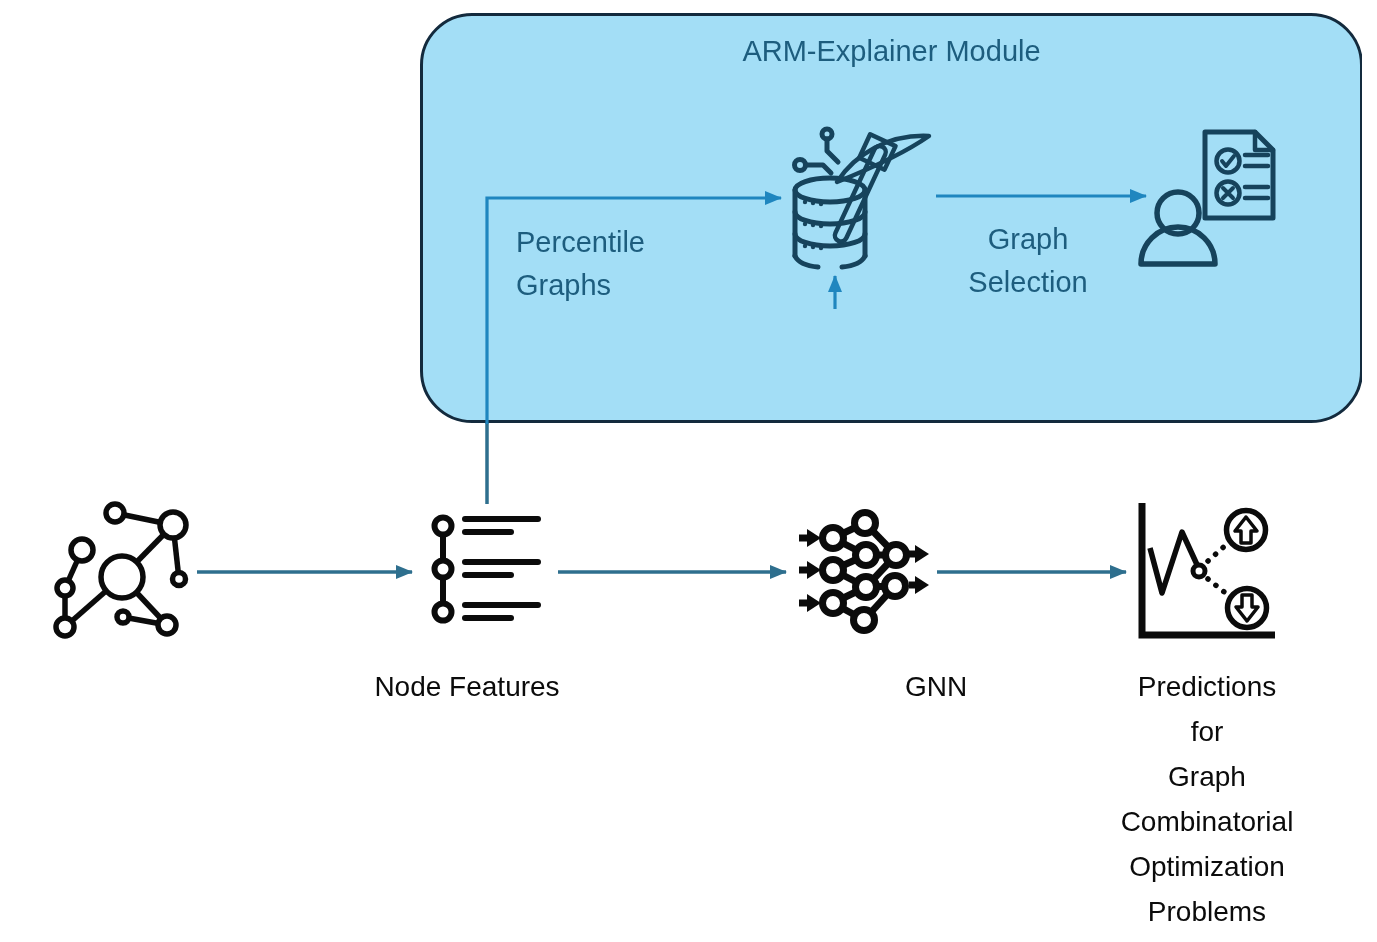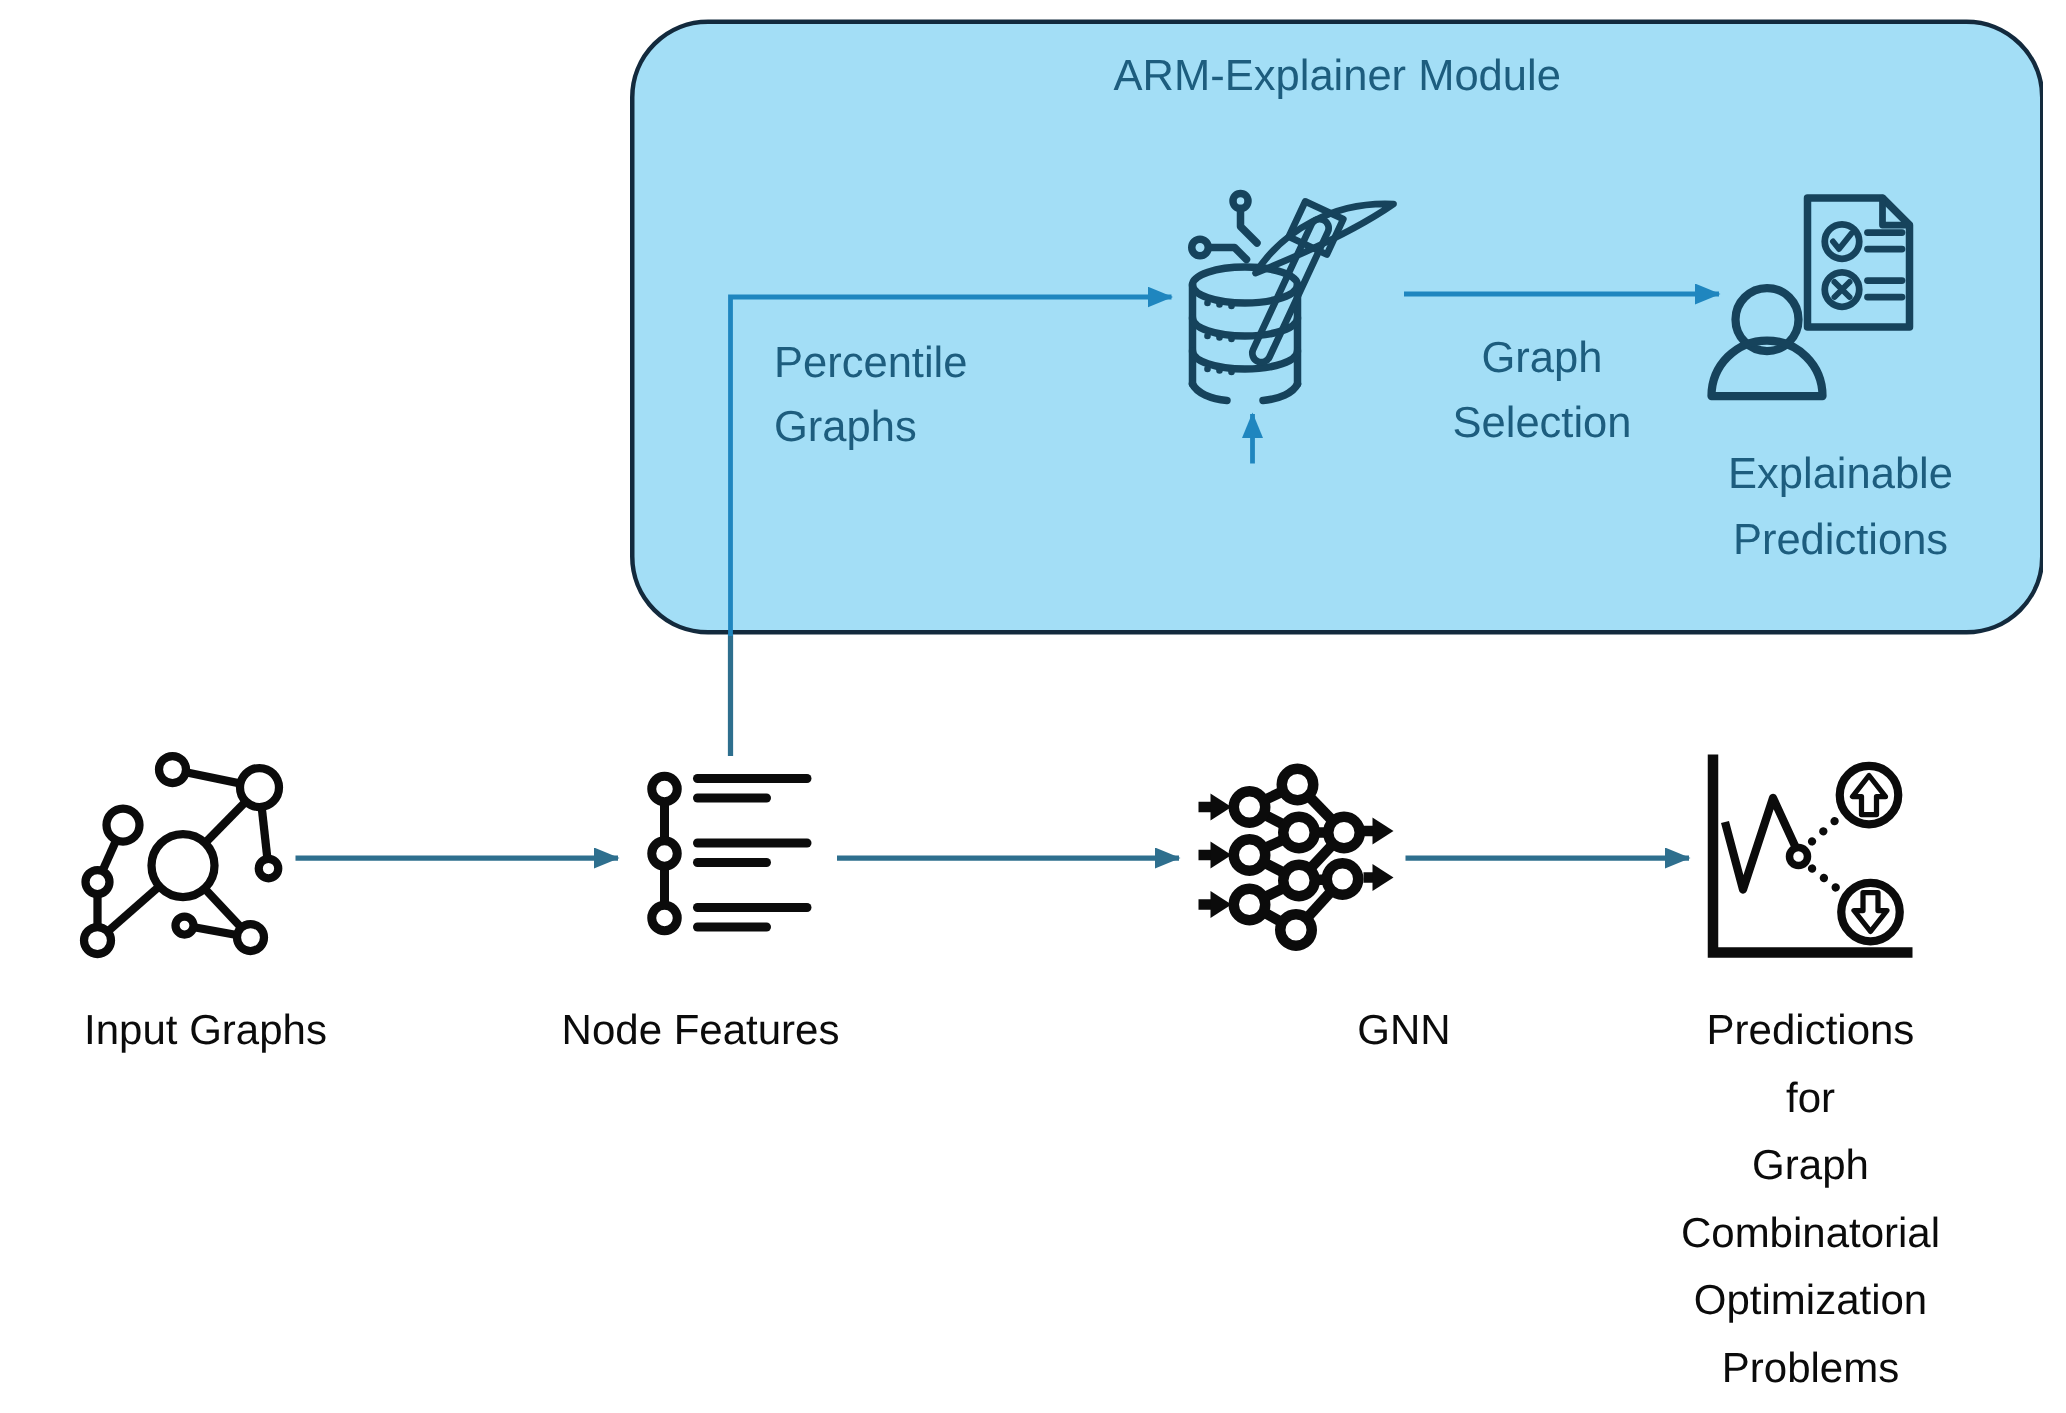--- a/index.html
+++ b/index.html
@@ -48,24 +48,21 @@
 
 <div class="canvas">
 
   <div class="module-box"></div>
   <div class="module-title">ARM-Explainer Module</div>
 
   <div class="mlabel lbl-percentile">Percentile
 Graphs</div>
   <div class="mlabel centered lbl-rule">Graph
 Selection</div>
-  <div class="mlabel centered lbl-explainable">Explainable
-Predictions</div>
-
-  <div class="blabel lbl-input">Input Graphs</div>
+
   <div class="blabel lbl-node">Node Features</div>
   <div class="blabel lbl-gnn">GNN</div>
   <div class="blabel lbl-pred">Predictions for
 Graph
 Combinatorial
 Optimization
 Problems</div>
 
   <svg class="arrows" width="1377" height="942" viewBox="0 0 1377 942">
     <defs>

